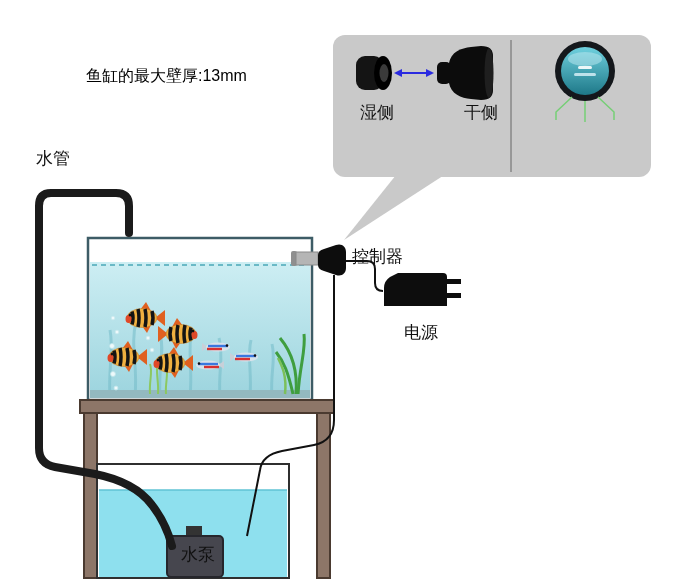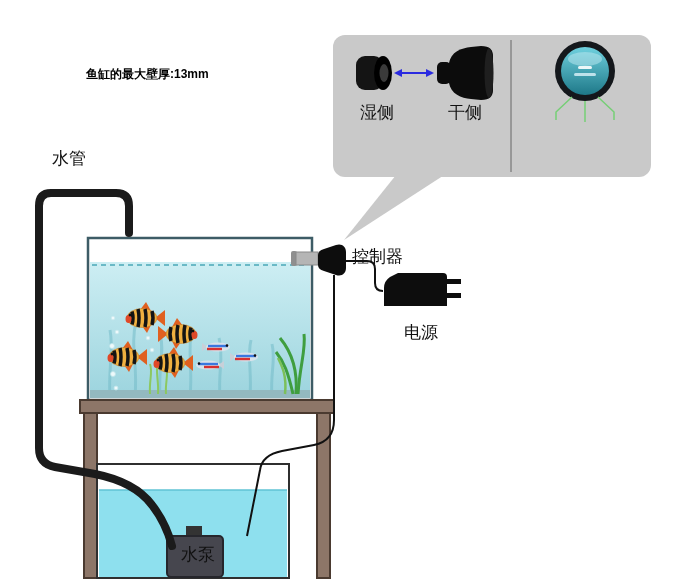--- a/index.html
+++ b/index.html
@@ -2,21 +2,21 @@
 <html><head>
 <meta charset="utf-8">
 <style>
   html,body{margin:0;padding:0;background:#fff;}
   #stage{
     position:relative;width:673px;height:582px;background:#ffffff;overflow:hidden;
     font-family:"Liberation Sans",sans-serif;
   }
   #diagram-svg{position:absolute;left:0;top:0;}
   .label{position:absolute;font-size:17px;color:#111;white-space:nowrap;line-height:1;}
-  .title{font-weight:700;font-size:12px;color:#000;}
+  .title{font-weight:400;font-size:16px;color:#000;}
 </style>
 </head>
 <body>
 
 <div id="stage">
 
   <svg id="diagram-svg" width="673" height="582" viewBox="0 0 673 582">
     <defs>
       <linearGradient id="waterGrad" x1="0" y1="0" x2="0" y2="1">
         <stop offset="0" stop-color="#cdeef3"></stop>
@@ -157,20 +157,20 @@
 
     <g>
       <path d="M346,261 L367,261 Q375,261 375,269 L375,283 Q375,291 383,291" stroke="#111" stroke-width="2" fill="none"></path>
       <path d="M384,306 L384,288 Q384,281 390,277 L398,273 L443,273 Q447,273 447,277 L447,306 Z" fill="#0d0d0d"></path>
       <rect x="447" y="279" width="14" height="5" fill="#0d0d0d"></rect>
       <rect x="447" y="293" width="14" height="5" fill="#0d0d0d"></rect>
     </g>
   </svg>
 
   <div class="label title" style="left:86px;top:68px;">鱼缸的最大壁厚:13mm</div>
-  <div class="label" style="left:52px;top:150px;">水管</div>
+  <div class="label" style="left:36px;top:150px;">水管</div>
   <div class="label" style="left:352px;top:248px;">控制器</div>
   <div class="label" style="left:404px;top:324px;">电源</div>
   <div class="label" style="left:181px;top:510px;margin-top:36px;">水泵</div>
   <div class="label" style="left:360px;top:104px;">湿侧</div>
-  <div class="label" style="left:448px;top:104px;">干侧</div>
+  <div class="label" style="left:464px;top:104px;">干侧</div>
 
 </div>
 
 </body></html>

